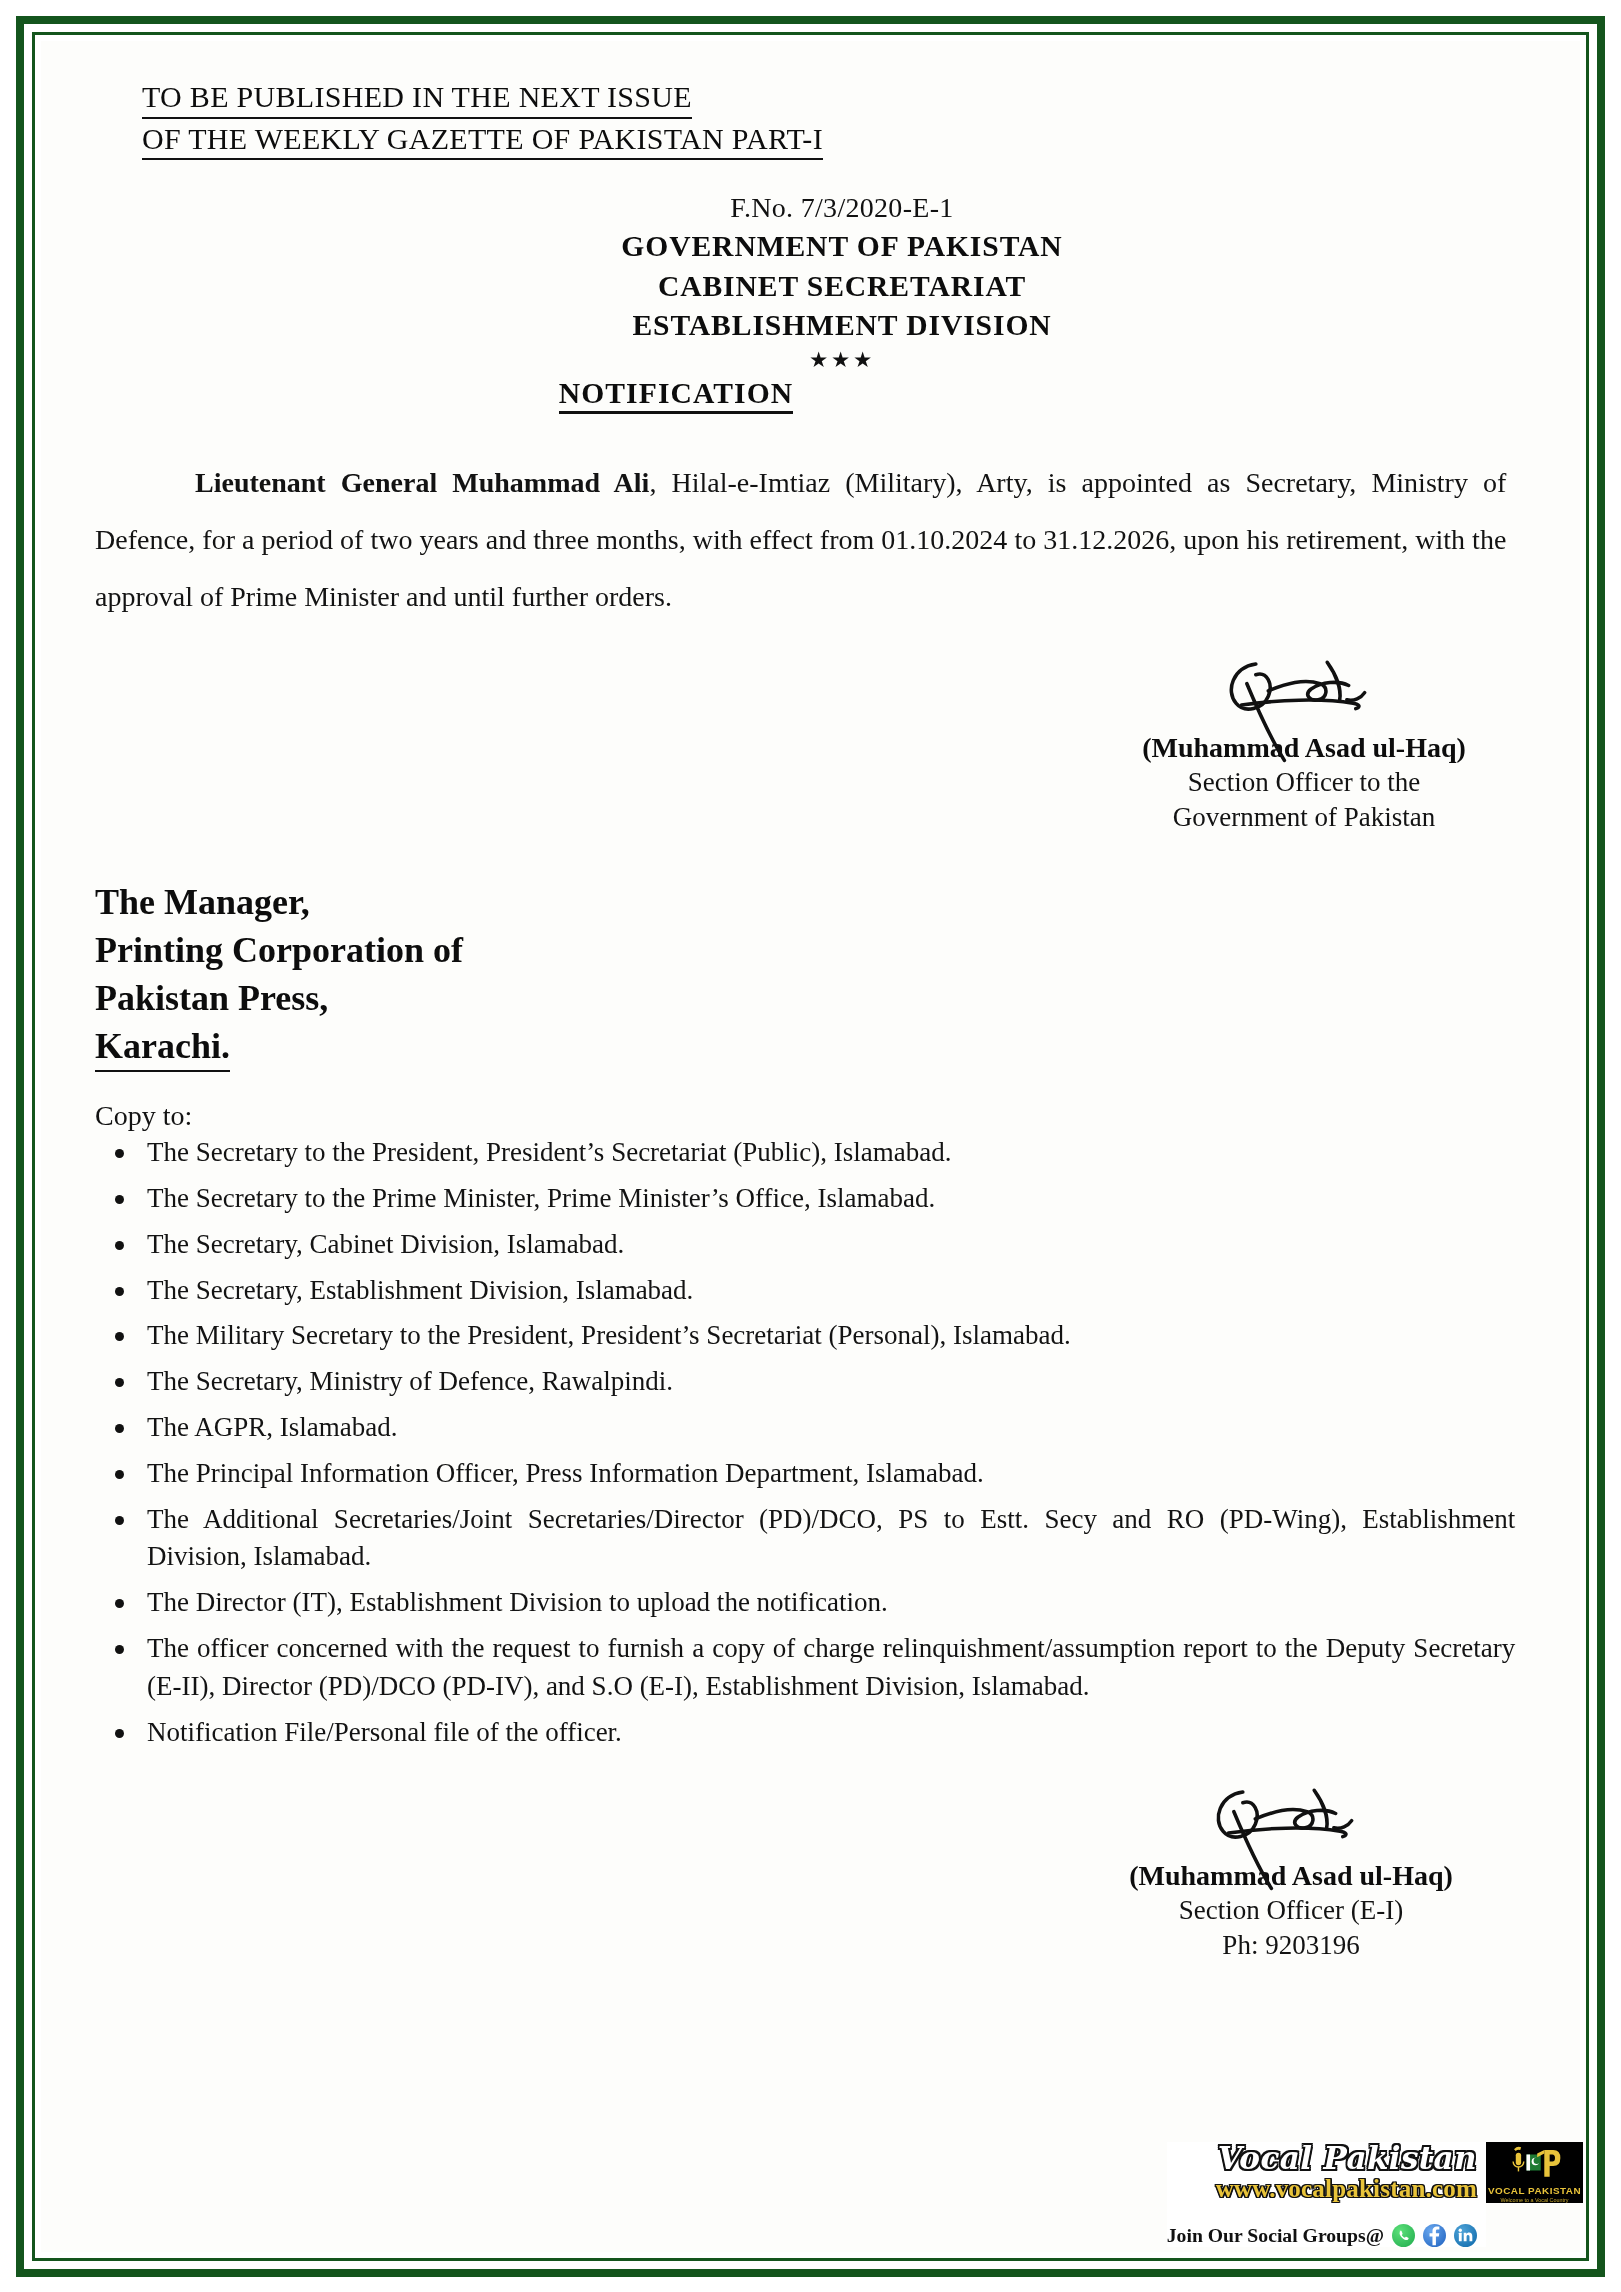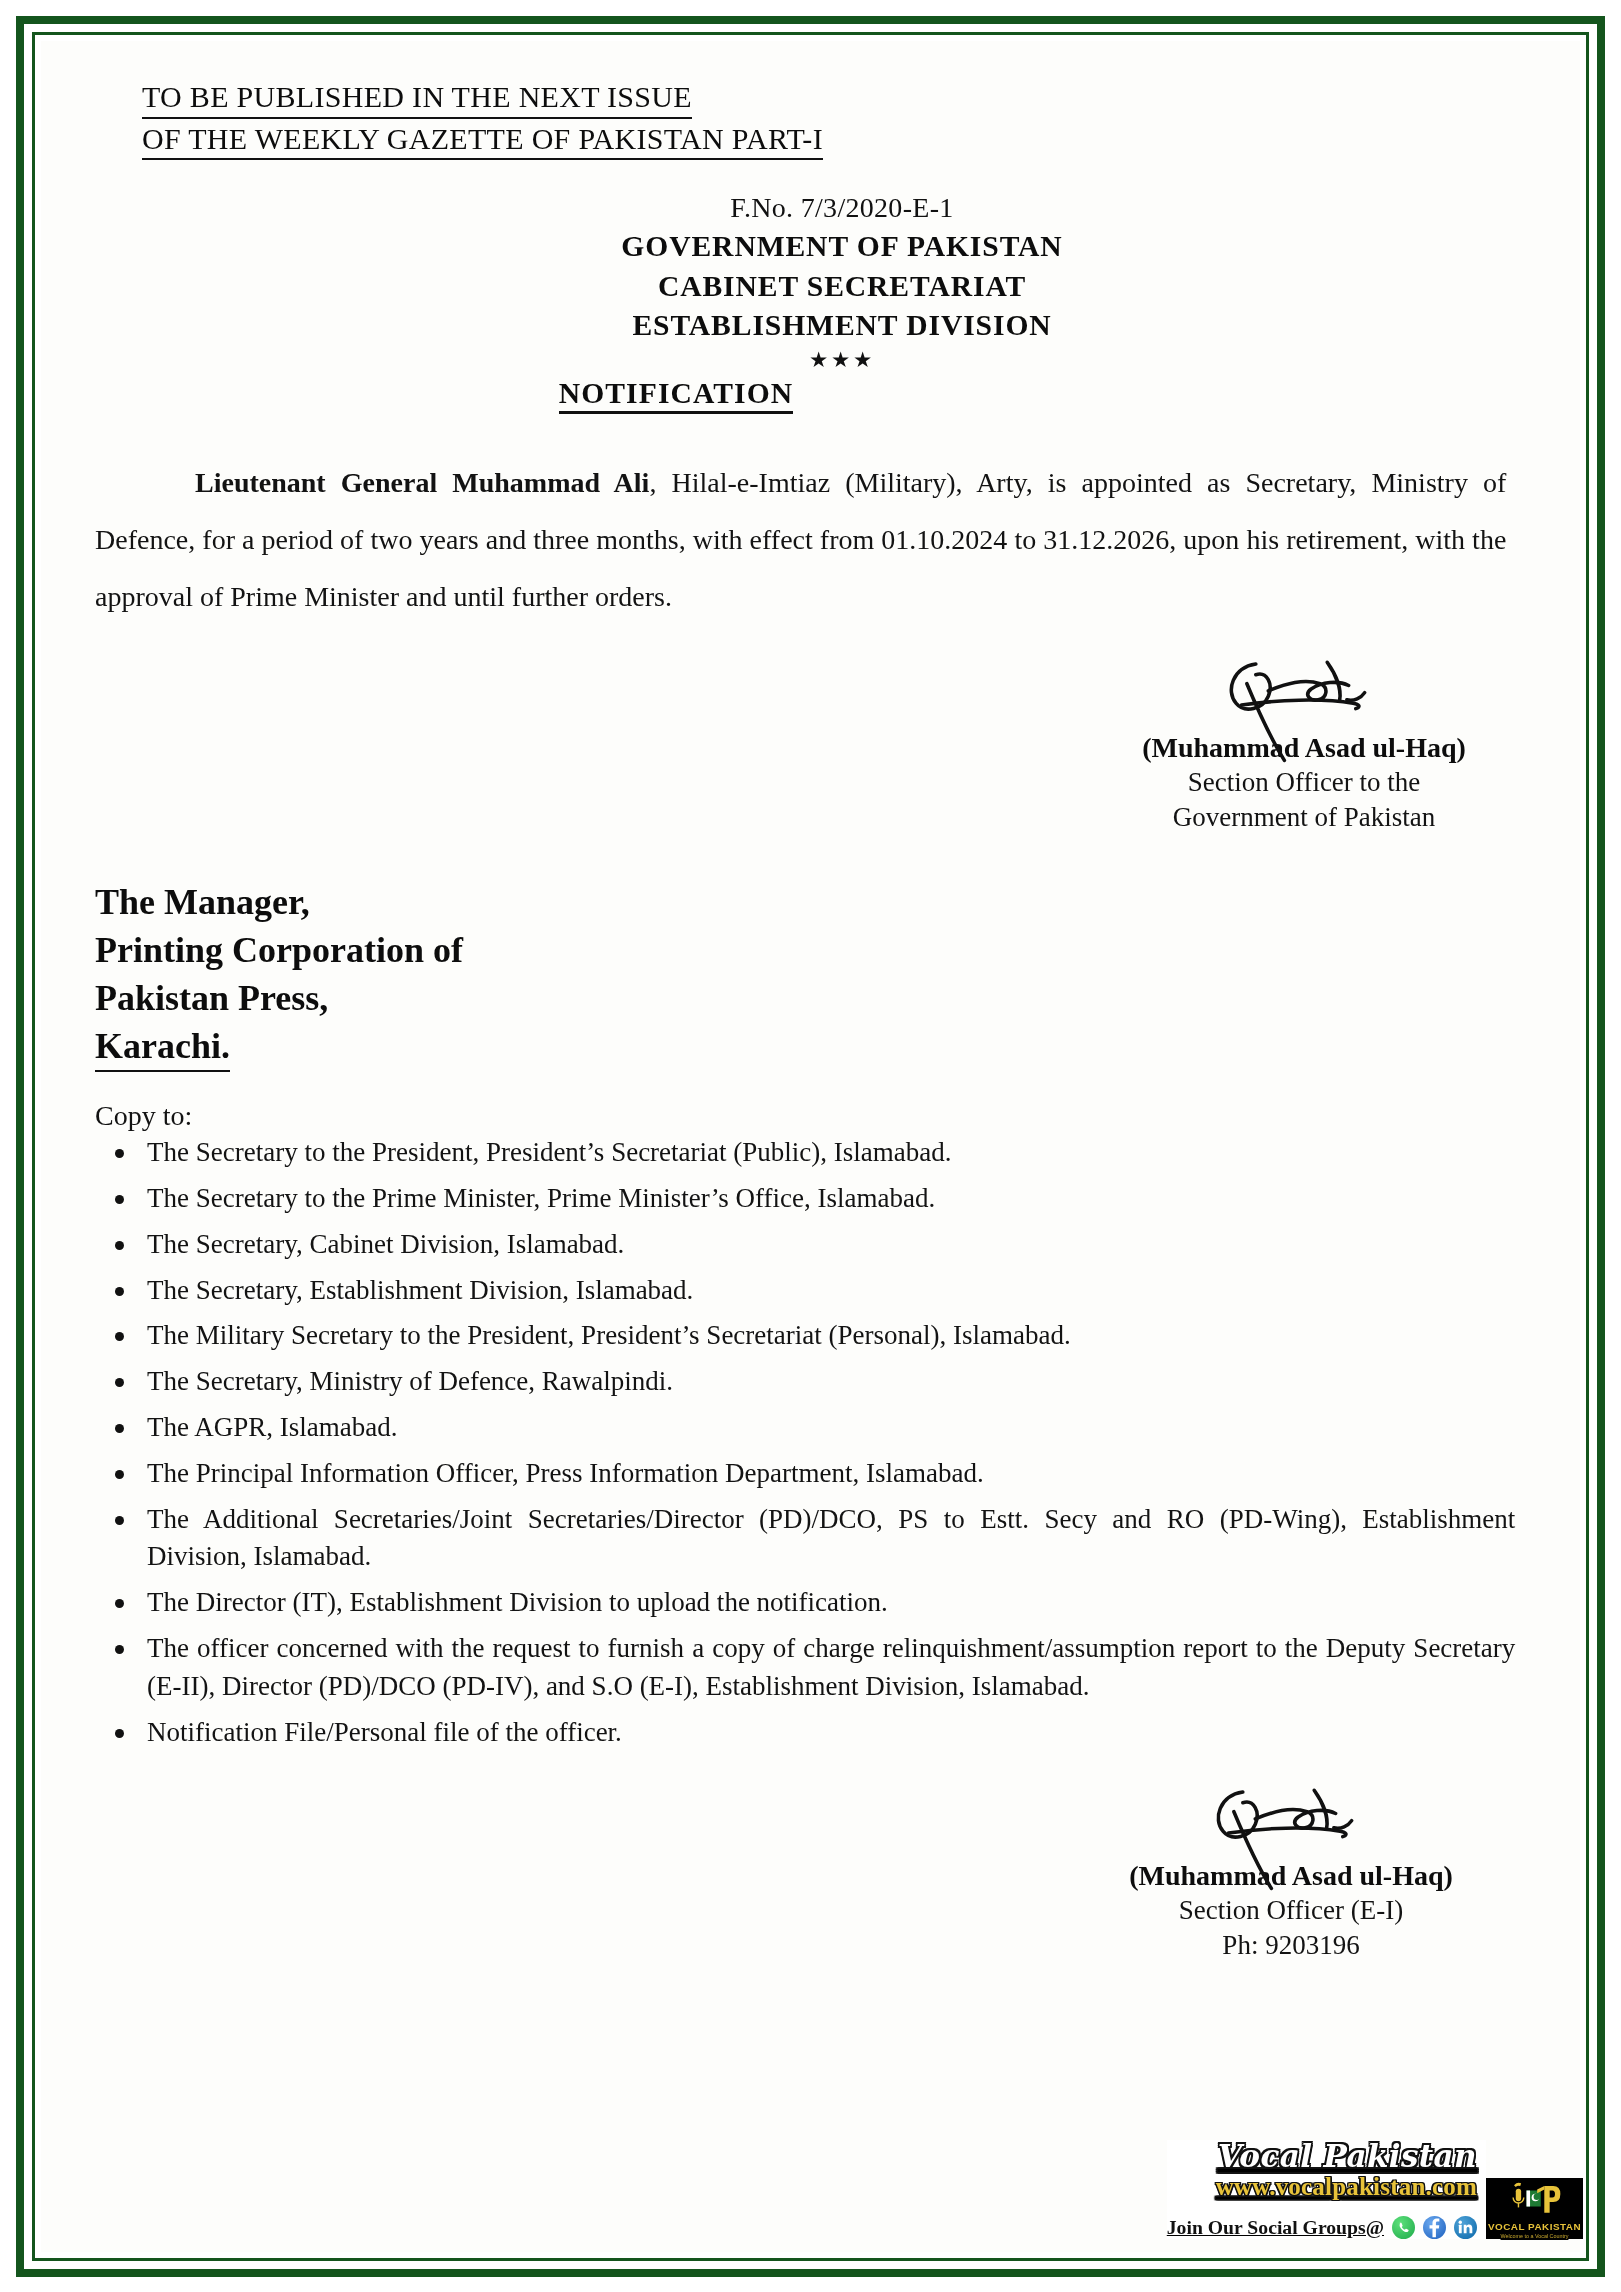--- a/index.html
+++ b/index.html
@@ -206,23 +206,22 @@
     border-radius: 50%;
   }
   ul.copy-list li.justified { text-align: justify; }
 
   
   .watermark {
     position: absolute;
     right: 38px;
     bottom: 54px;
     display: flex;
-    align-items: flex-end;
+    align-items: flex-start;
     height: 97px;
-    text-decoration: underline;
   }
   .wm-text {
     display: flex;
     flex-direction: column;
     justify-content: center;
     align-items: flex-end;
     padding-right: 9px;
     background: #ffffff;
   }
   .wm-brand {
@@ -246,21 +245,21 @@
     text-shadow:
       -1.4px -1.4px 0 #111, 1.4px -1.4px 0 #111, -1.4px 1.4px 0 #111, 1.4px 1.4px 0 #111,
       0 -1.4px 0 #111, 0 1.4px 0 #111, -1.4px 0 0 #111, 1.4px 0 0 #111;
     line-height: 1.15;
     margin-top: 0.9px;
   }
   .wm-social-row {
     display: flex;
     align-items: center;
     gap: 8px;
-    margin-top: 14px;
+    margin-top: 20px;
   }
   .wm-social-label {
     font-family: "Liberation Serif", serif;
     font-weight: bold;
     font-size: 19.7px;
     color: #111;
   }
   .wm-icon {
     width: 23px; height: 23px;
     border-radius: 50%;

